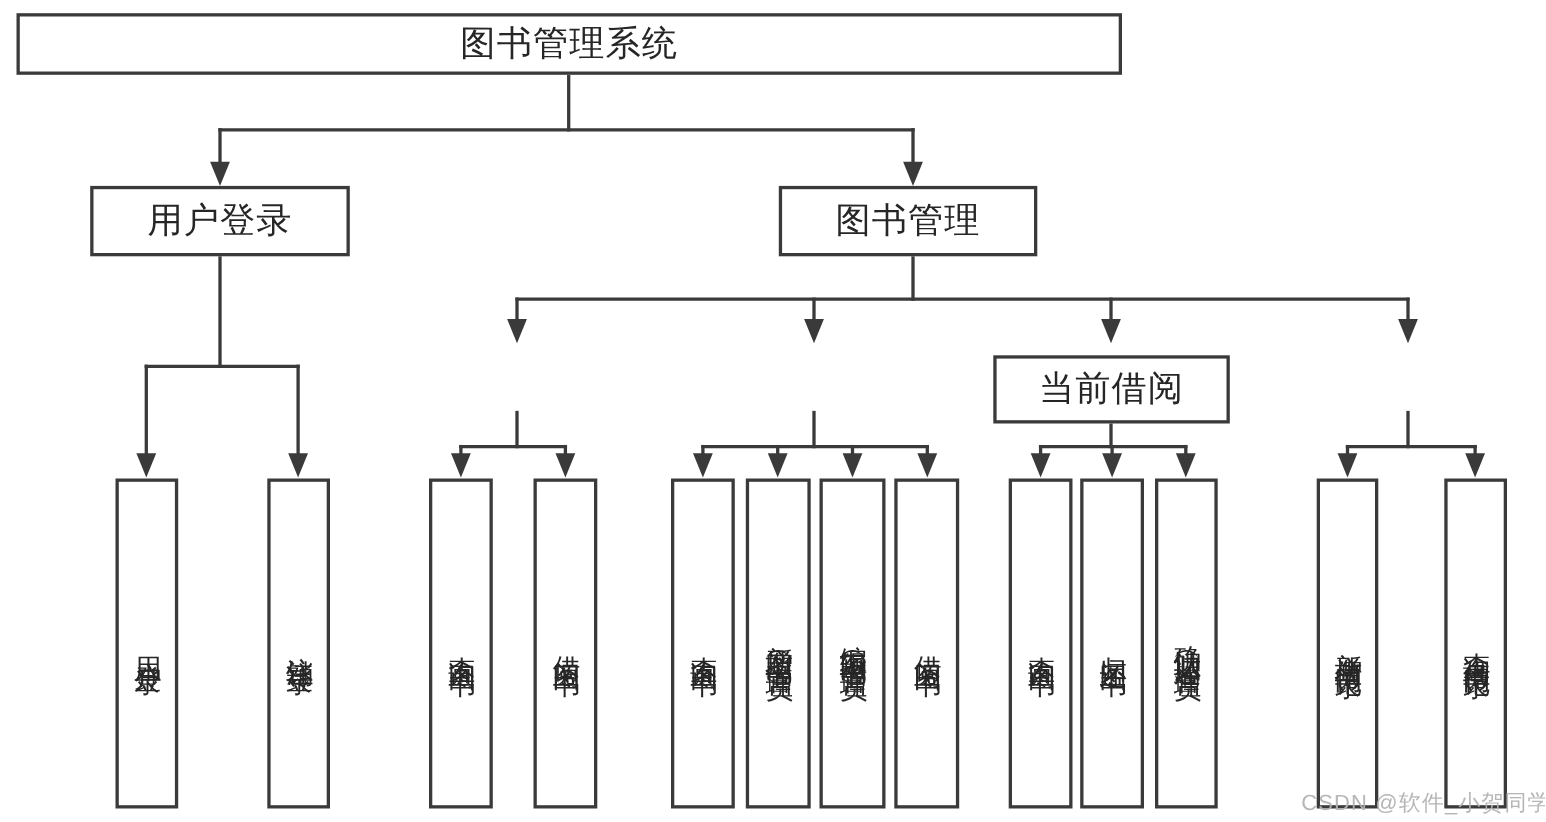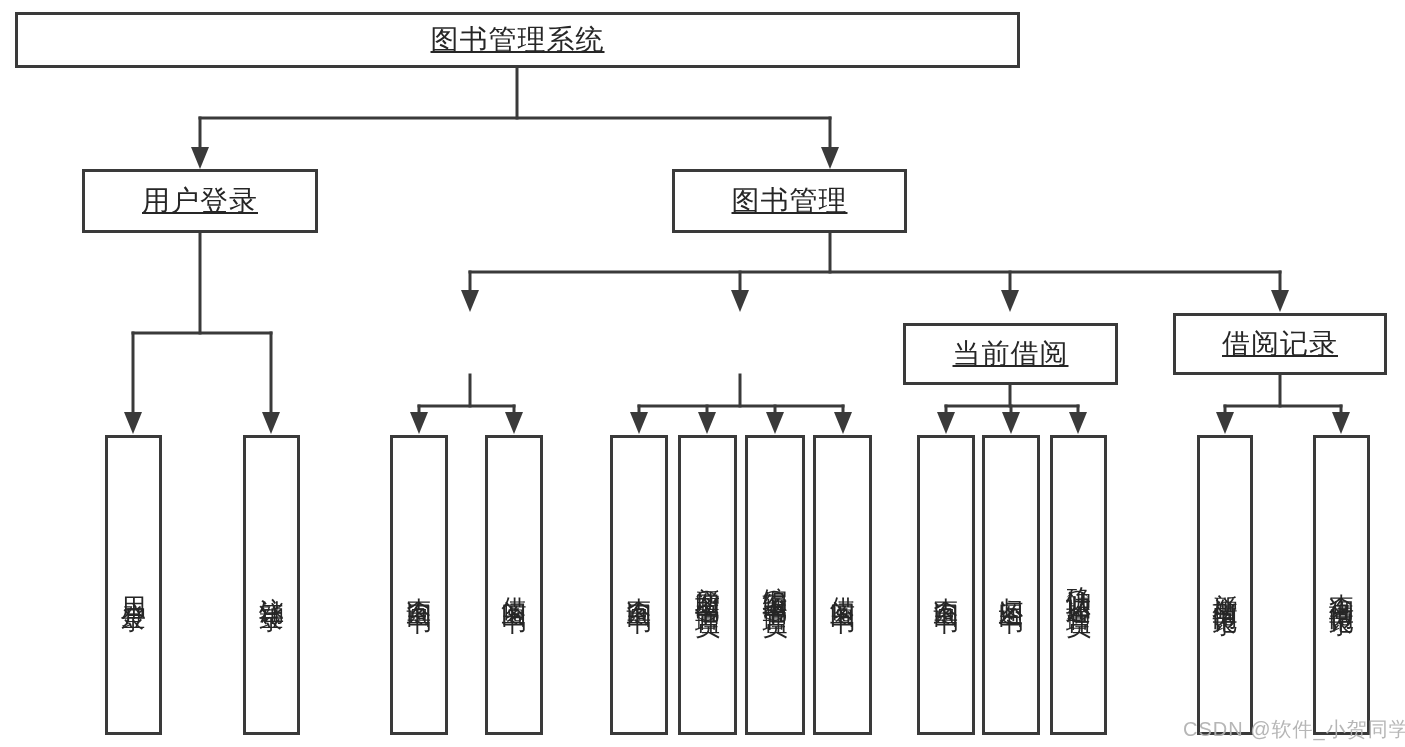--- a/index.html
+++ b/index.html
@@ -27,24 +27,23 @@
     box-sizing: border-box;
     background: #ffffff;
     border: 3px solid #3a3a3a;
     display: flex;
     align-items: center;
     justify-content: center;
     color: #262626;
     z-index: 2;
   }
   .node.h span {
-    font-size: 28px;
+    font-size: 32px;
     letter-spacing: 1px;
     white-space: nowrap;
-    text-decoration: underline;
   }
   .node.leaf span {
     writing-mode: vertical-rl;
     text-orientation: mixed;
     font-size: 25px;
     letter-spacing: 4px;
     line-height: 1;
   }
   #watermark {
     position: absolute;
@@ -140,30 +139,27 @@
     </g>
   </svg>
 
   <div class="node h" style="left:15px;top:12px;width:1005px;height:56px">
     <span>图书管理系统</span>
   </div>
 
   <div class="node h" style="left:82px;top:169px;width:236px;height:64px">
     <span>用户登录</span>
   </div>
-  <div class="node h" style="left:672px;top:169px;width:235px;height:64px">
+  <div class="node h" style="left:708px;top:169px;width:235px;height:64px">
     <span>图书管理</span>
   </div>
 
   <div class="node h" style="left:903px;top:323px;width:215px;height:62px">
     <span>当前借阅</span>
   </div>
-  <div class="node h" style="left:1173px;top:313px;width:214px;height:62px">
-    <span>借阅记录</span>
-  </div>
 
   <div class="node leaf" style="left:105px;top:435px;width:57px;height:300px">
     <span>用户登录</span>
   </div>
   <div class="node leaf" style="left:243px;top:435px;width:57px;height:300px">
     <span>注销登录</span>
   </div>
 
   <div class="node leaf" style="left:390px;top:435px;width:58px;height:300px">
     <span>查询图书</span>

